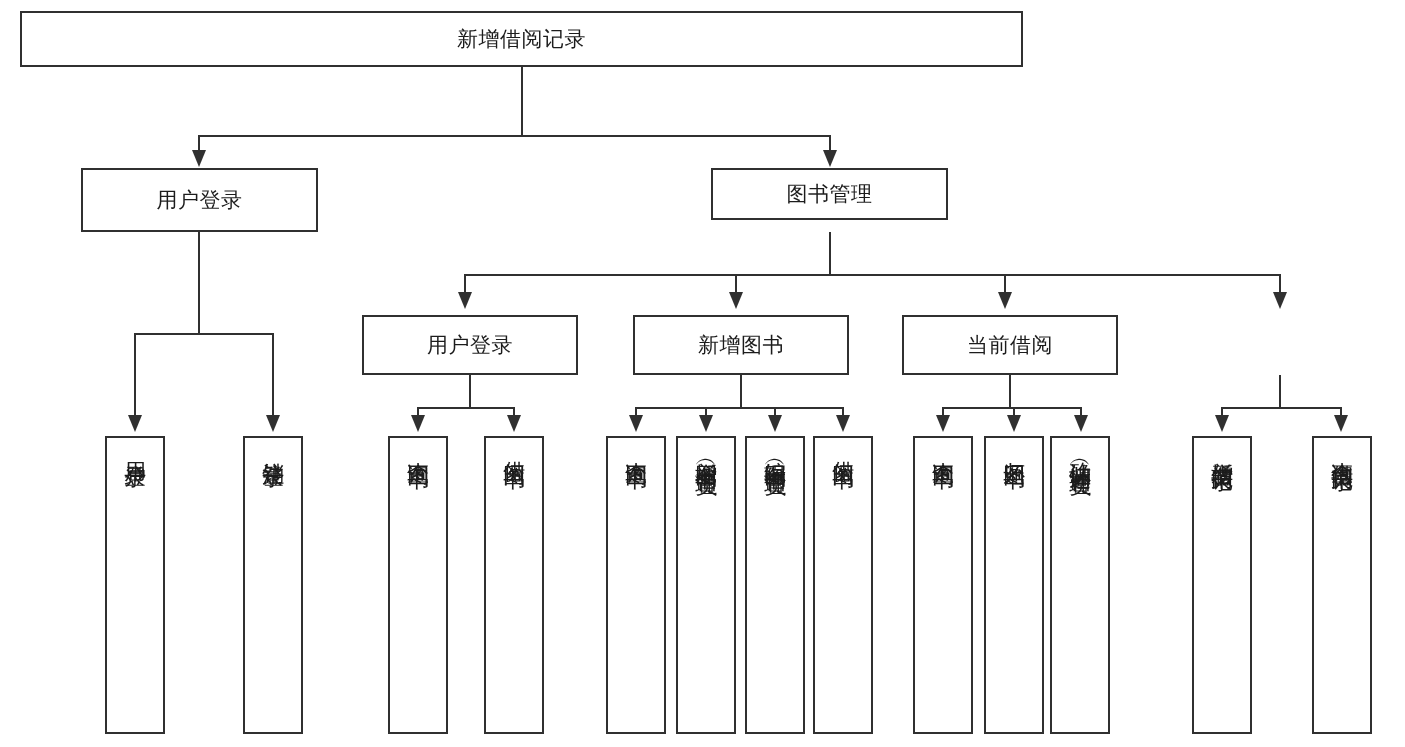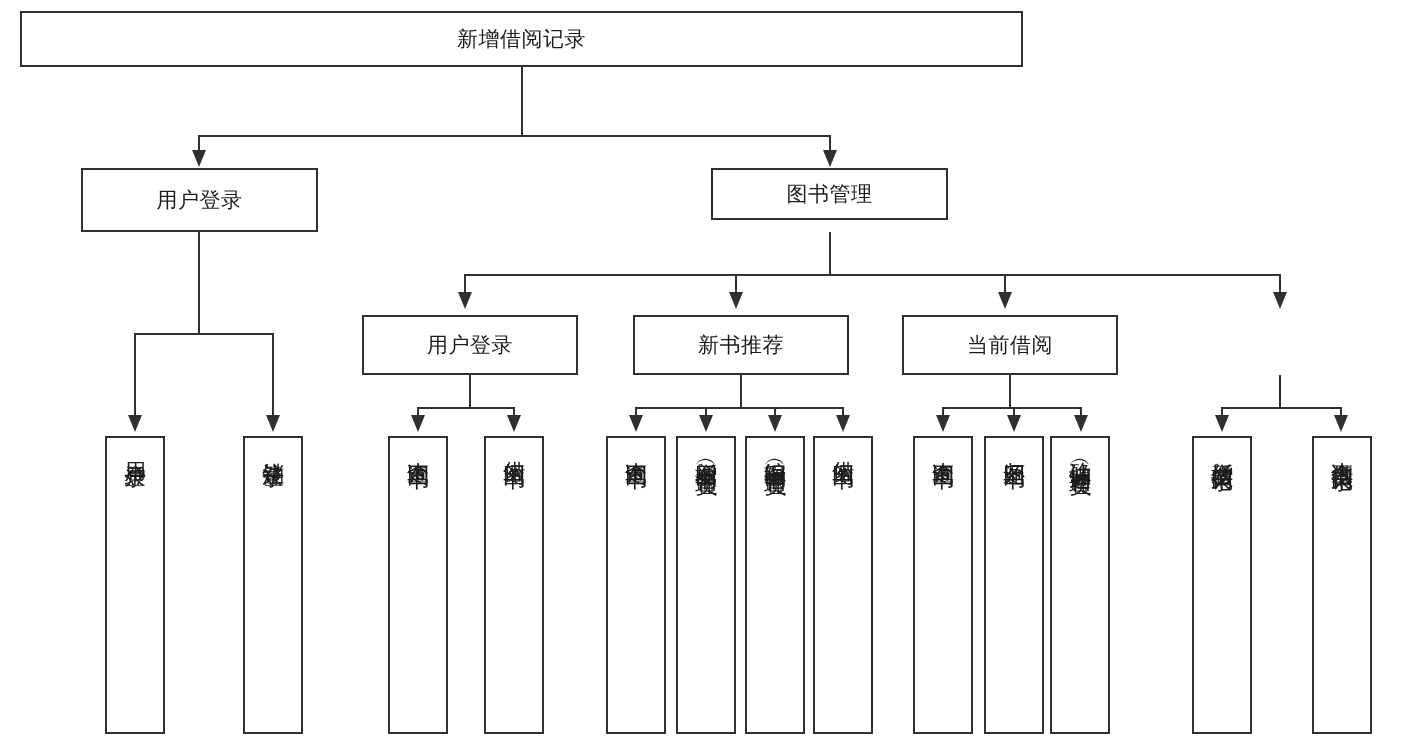--- a/index.html
+++ b/index.html
@@ -124,21 +124,21 @@
   <div class="arrow" style="left:729px; top:292px;"></div>
   <div class="vline" style="left:1004px; top:274px; height:20px;"></div>
   <div class="arrow" style="left:998px; top:292px;"></div>
   <div class="vline" style="left:1279px; top:274px; height:20px;"></div>
   <div class="arrow" style="left:1273px; top:292px;"></div>
 
   <div class="node h" style="left:362px; top:315px; width:216px; height:60px;">
     <span class="label">用户登录</span>
   </div>
   <div class="node h" style="left:633px; top:315px; width:216px; height:60px;">
-    <span class="label">新书推荐</span>
+    <span class="label">新增图书</span>
   </div>
   <div class="node h" style="left:902px; top:315px; width:216px; height:60px;text-align:right;">
     <span class="label">当前借阅</span>
   </div>
 
   <div class="vline" style="left:469px; top:375px; height:34px;"></div>
   <div class="hline" style="left:417px; top:407px; width:97px;"></div>
   <div class="vline" style="left:417px; top:407px; height:10px;"></div>
   <div class="arrow" style="left:411px; top:415px;"></div>
   <div class="vline" style="left:513px; top:407px; height:10px;"></div>

